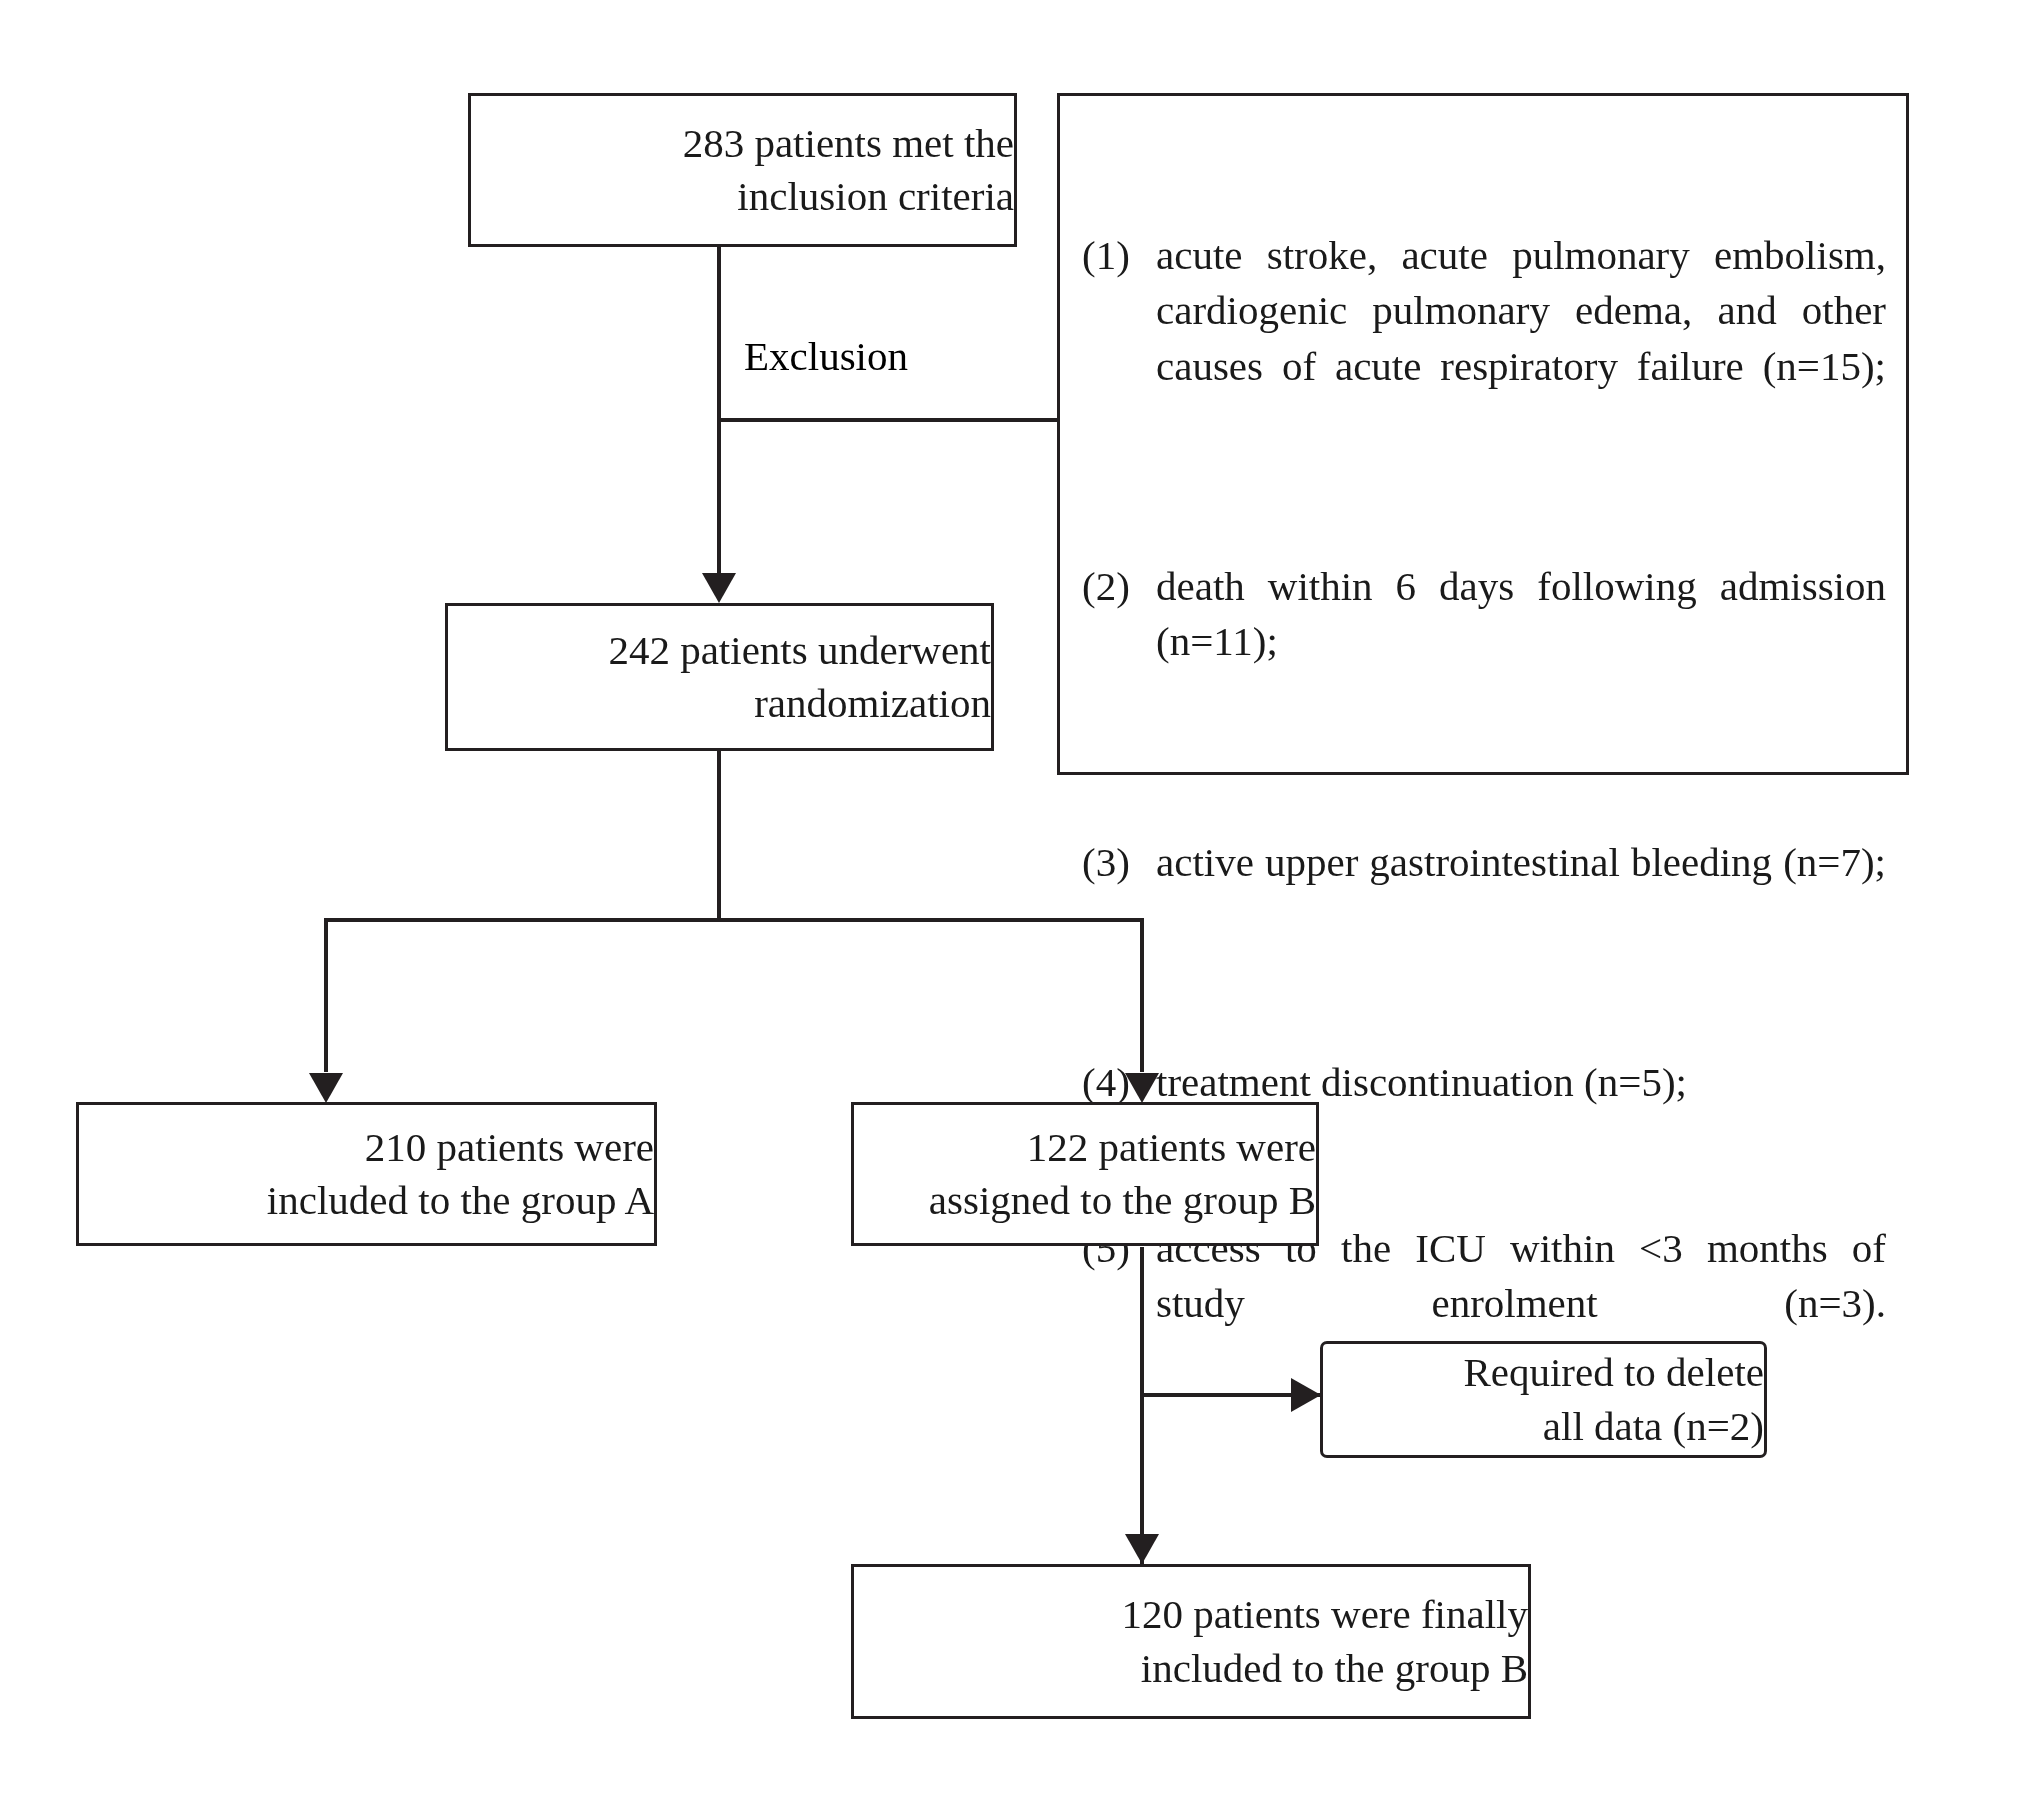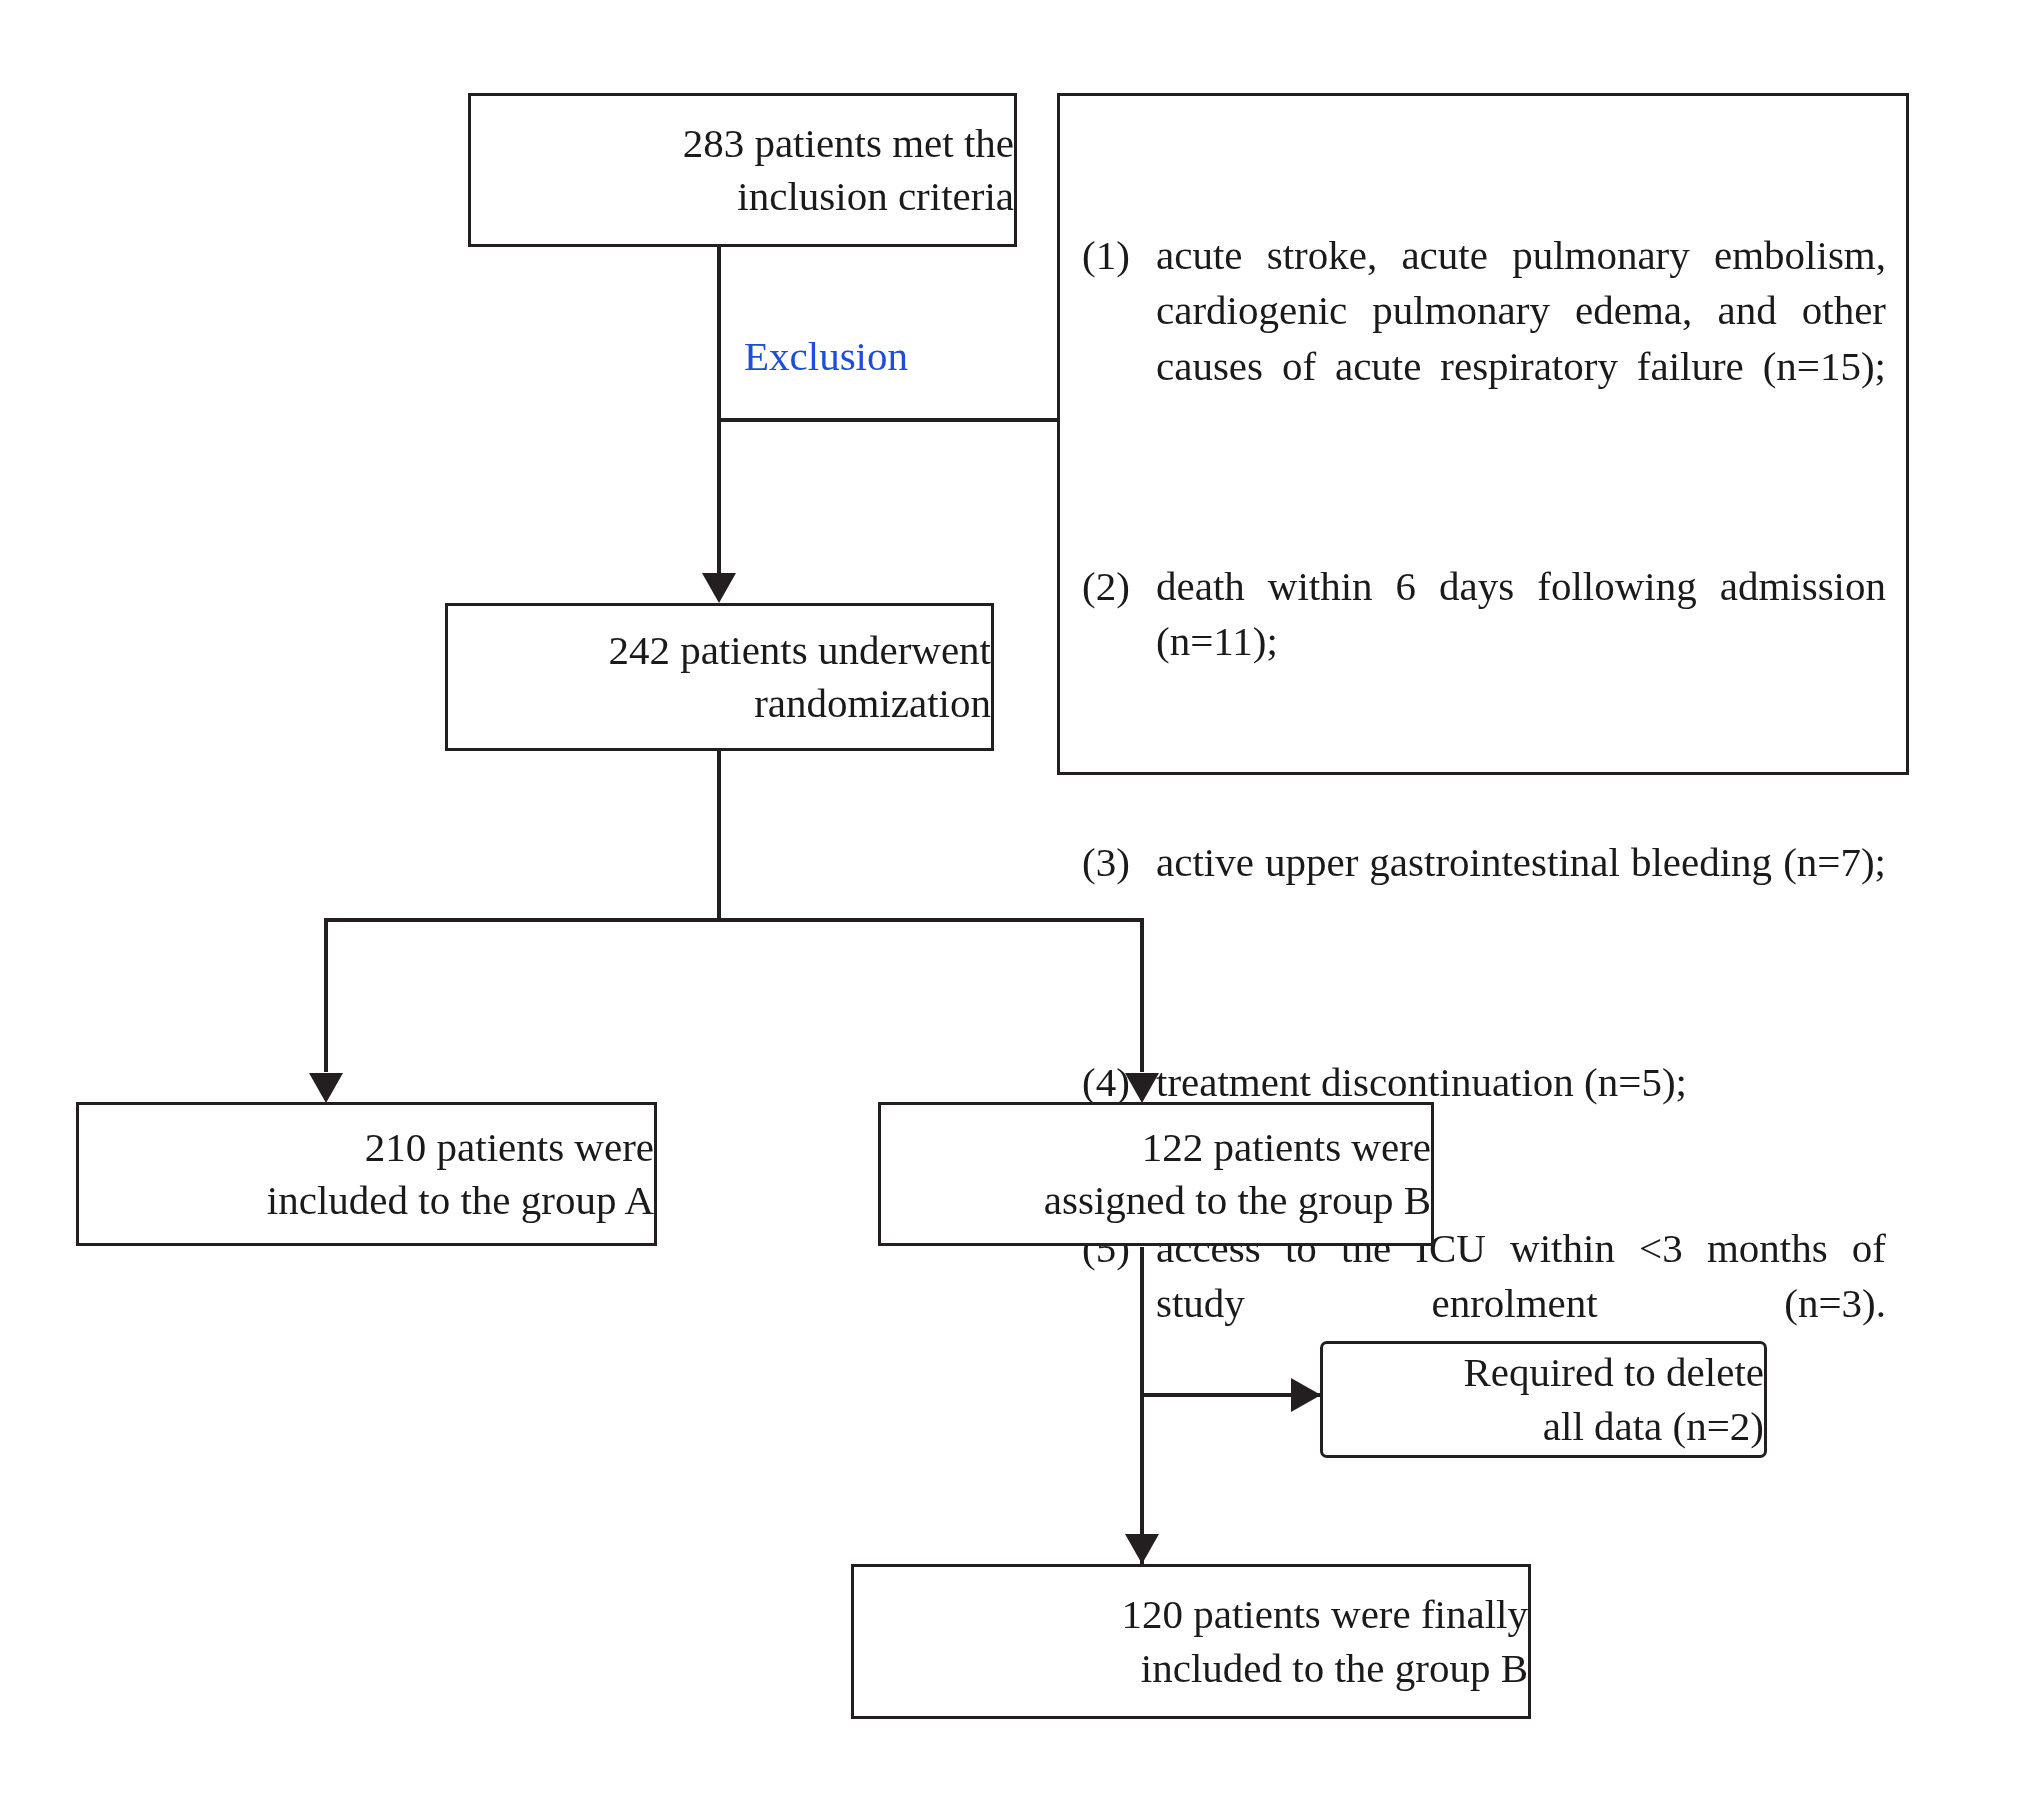--- a/index.html
+++ b/index.html
@@ -89,21 +89,21 @@
     border-top: 17px solid transparent;
     border-bottom: 17px solid transparent;
     border-left: 30px solid #231f20;
   }
 
   .edge-label {
     position: absolute;
     font-size: 41px;
     line-height: 1;
     white-space: nowrap;
-    color: #1d4ed8;
+    color: #000000;
   }
 </style>
 </head>
 <body>
 
 <div id="canvas">
 
   <div class="fbox" id="box-screened" style="left:468px; top:93px; width:549px; height:154px;">
     <span class="boxtext">283 patients met the
 inclusion criteria</span>
@@ -156,21 +156,21 @@
   <div class="arrow-down" style="left:309px; top:1073px;"></div>
 
   <div class="vline" style="left:1140px; top:918px; height:154px;"></div>
   <div class="arrow-down" style="left:1125px; top:1073px;"></div>
 
   <div class="fbox" id="box-group-a" style="left:76px; top:1102px; width:581px; height:144px;">
     <span class="boxtext">210 patients were
 included to the  group A</span>
   </div>
 
-  <div class="fbox" id="box-group-b" style="left:878px; top:1102px; width:556px; height:144px;">
+  <div class="fbox" id="box-group-b" style="left:851px; top:1102px; width:468px; height:144px;">
     <span class="boxtext">122 patients were
 assigned to the group B</span>
   </div>
 
   <div class="vline" style="left:1140px; top:1247px; height:317px;"></div>
 
   <div class="hline" style="left:1140px; top:1393px; width:180px;"></div>
   <div class="arrow-right" style="left:1291px; top:1378px;"></div>
 
   <div class="arrow-down" style="left:1125px; top:1534px;"></div>

